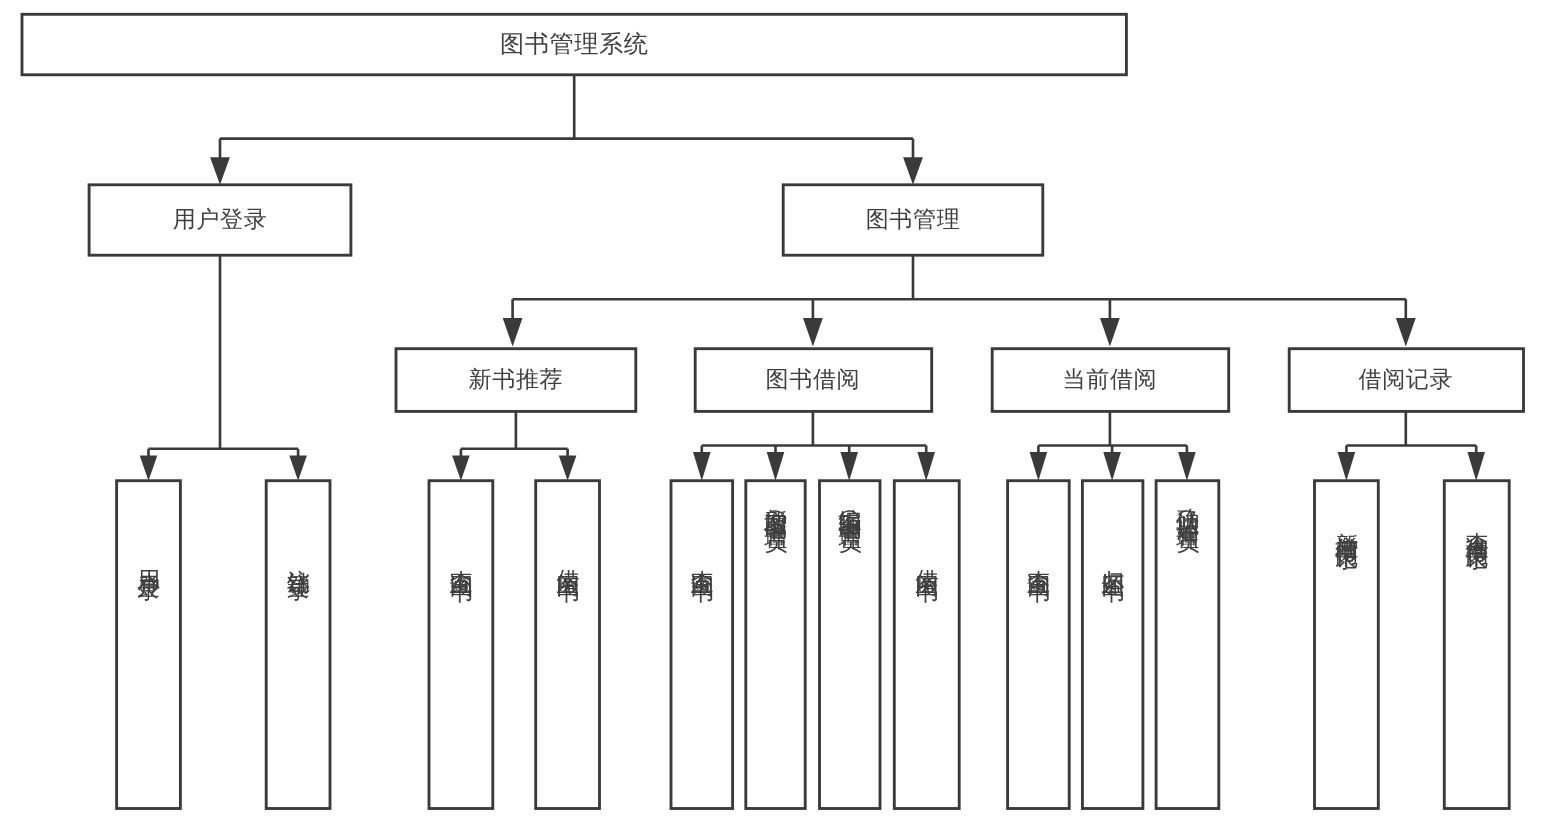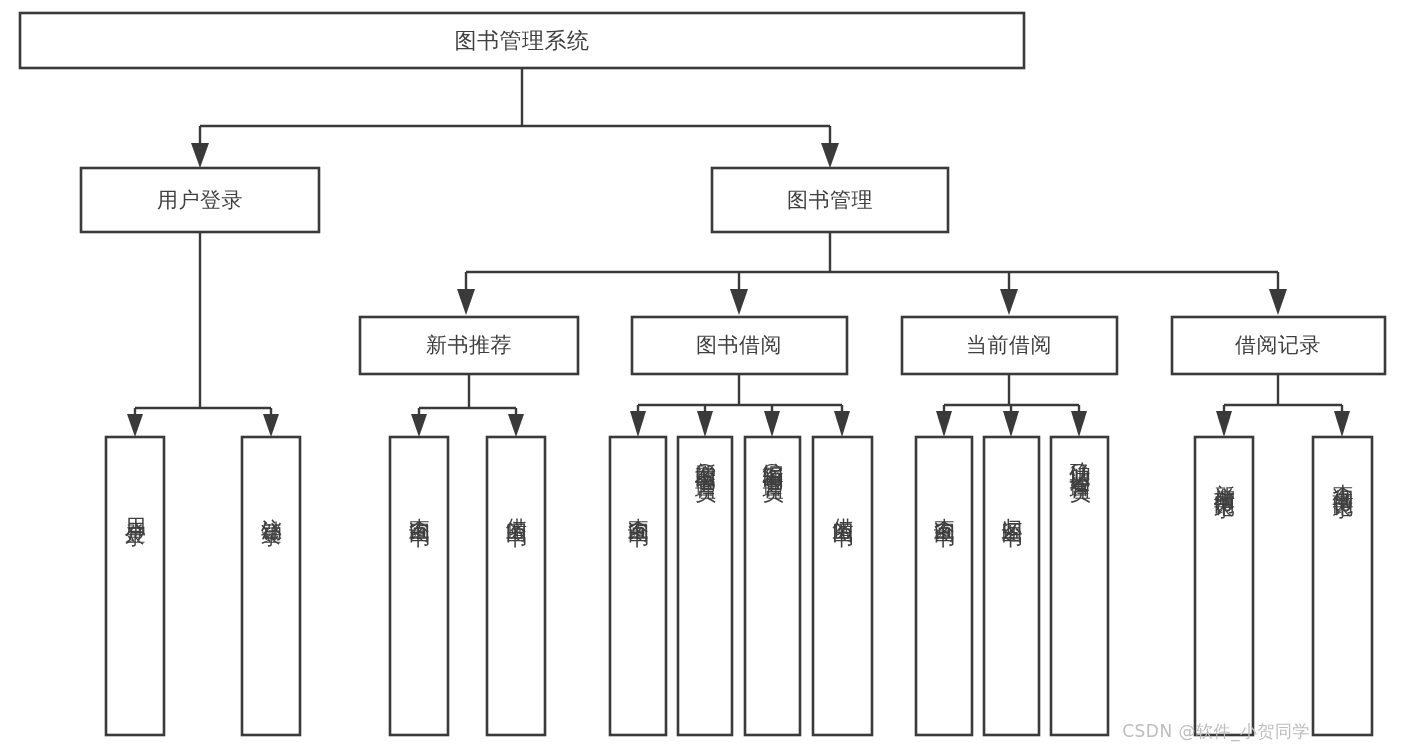--- a/index.html
+++ b/index.html
@@ -250,15 +250,14 @@
     <span class="vlabel-text" style="margin-top:8px;">确认归还（管理员）</span>
   </div>
 
   <div class="vlabel-wrap" style="left:1195px; top:437px; width:58px; height:298px;">
     <span class="vlabel-text" style="margin-top:30px;">新增借阅记录</span>
   </div>
   <div class="vlabel-wrap" style="left:1313px; top:437px; width:59px; height:298px;">
     <span class="vlabel-text" style="margin-top:30px;">查询借阅记录</span>
   </div>
 
-  <div class="watermark">CSDN @软件_小贺同学</div>
 
 </div>
 
 </body></html>

